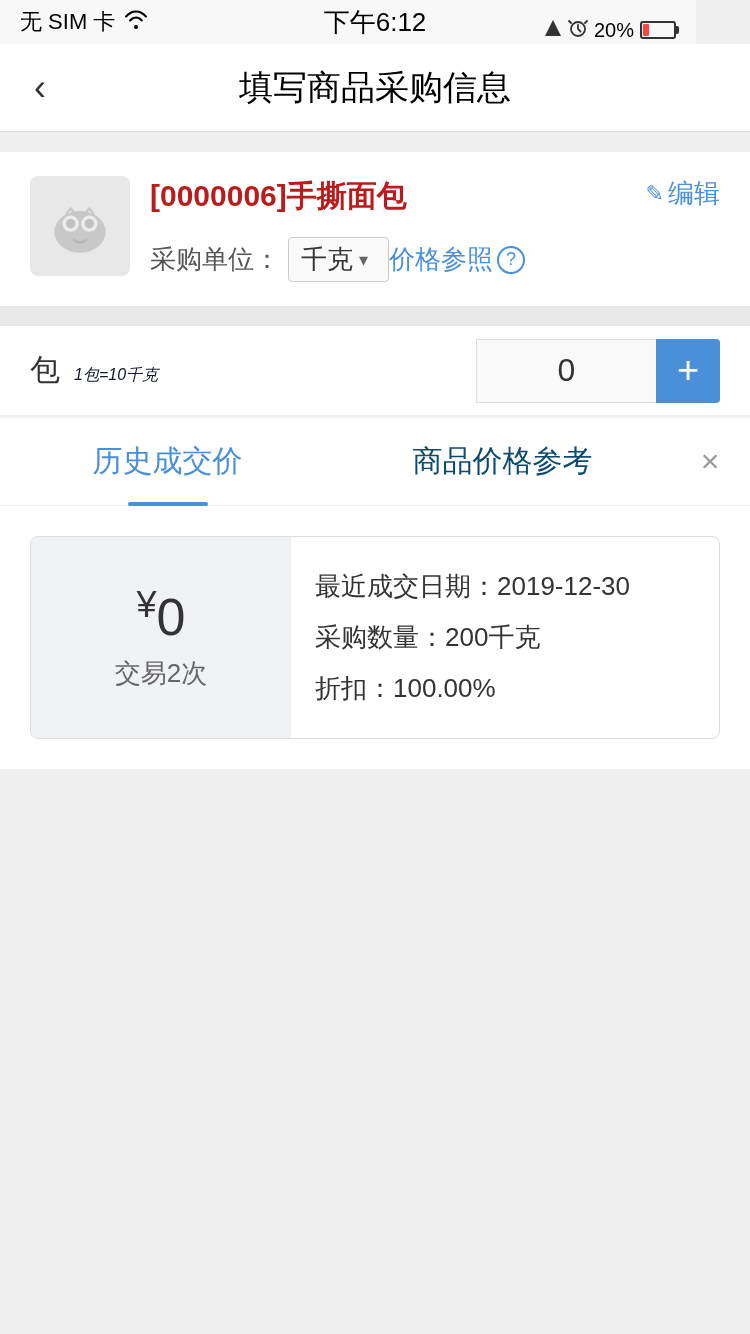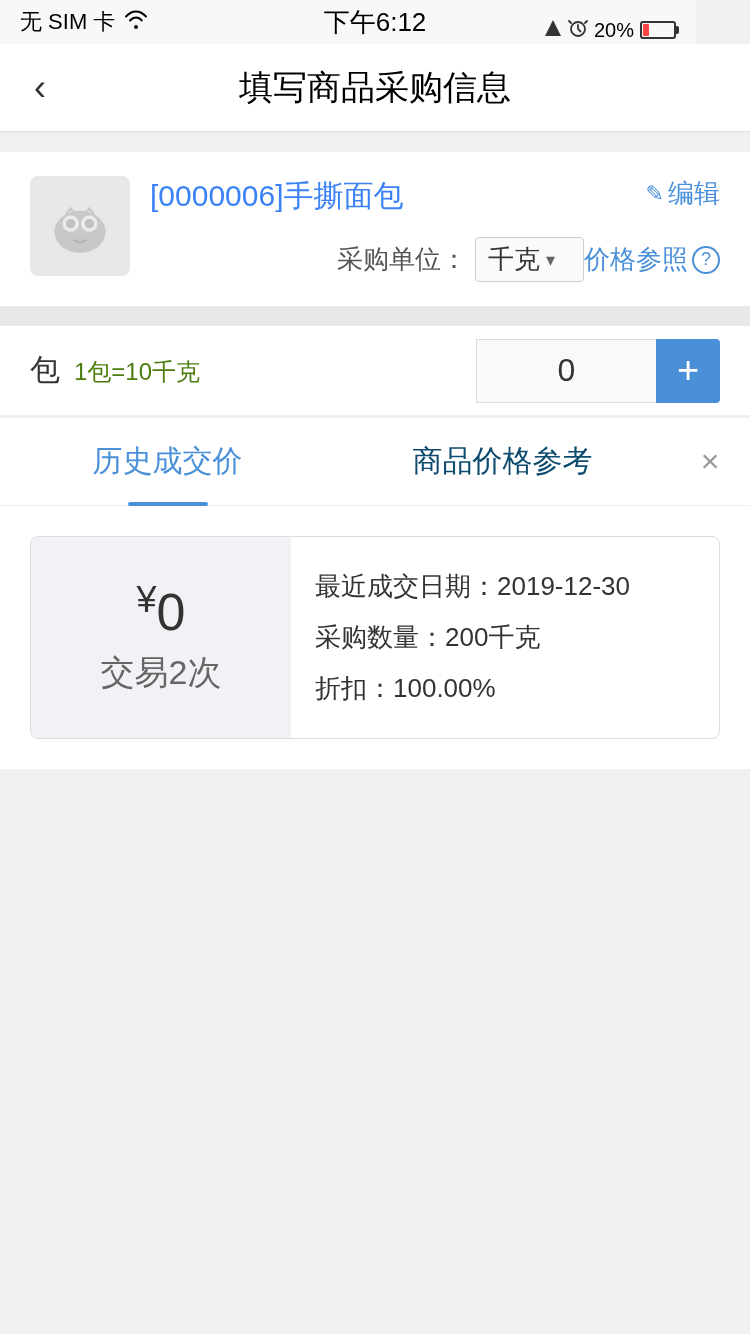--- a/index.html
+++ b/index.html
@@ -134,48 +134,48 @@
     .product-info {
       flex: 1;
     }
     .product-header {
       display: flex;
       justify-content: space-between;
       align-items: flex-start;
     }
     .product-name {
       font-size: 30px;
-      color: #3b82f6;
-      font-weight: 400;
+      color: #b91c1c;
+      font-weight: 700;
     }
     .edit-btn {
       display: flex;
       align-items: center;
       gap: 4px;
       color: #4a90d9;
       font-size: 26px;
       cursor: pointer;
     }
     .edit-icon-small {
       font-size: 22px;
     }
     .product-unit-row {
       display: flex;
       align-items: center;
       margin-top: 20px;
-      justify-content: flex-end;
+      justify-content: flex-start;
     }
     .unit-label {
       font-size: 26px;
       color: #555;
     }
     .unit-selector {
       border: 1px solid #ccc;
       border-radius: 4px;
-      padding: 4px 28px 4px 12px;
+      padding: 4px 20px 4px 12px;
       font-size: 26px;
       color: #333;
       position: relative;
       display: flex;
       align-items: center;
       gap: 6px;
       background: #fafafa;
       cursor: pointer;
     }
     .unit-dropdown-arrow {
@@ -223,22 +223,23 @@
       display: flex;
       align-items: baseline;
       gap: 14px;
     }
     .qty-unit-text {
       font-size: 30px;
       font-weight: 500;
       color: #333;
     }
     .qty-ratio-text {
-      font-size: 24px;
-      color: #4d7c0f;
+      font-size: 16px;
+      color: #0f172a;
+      font-style: italic;
     }
     .quantity-input-group {
       display: flex;
       align-items: center;
     }
     .qty-input-box {
       width: 180px;
       height: 64px;
       border: 1px solid #ddd;
       border-right: none;
@@ -335,21 +336,21 @@
     .history-price {
       font-size: 52px;
       color: #333;
       font-weight: 400;
     }
     .history-price .currency {
       font-size: 36px;
       vertical-align: super;
     }
     .history-trade-count {
-      font-size: 34px;
+      font-size: 26px;
       color: #666;
       margin-top: 8px;
     }
     .history-card-right {
       flex: 1;
       padding: 30px 24px;
       display: flex;
       flex-direction: column;
       gap: 12px;
     }

